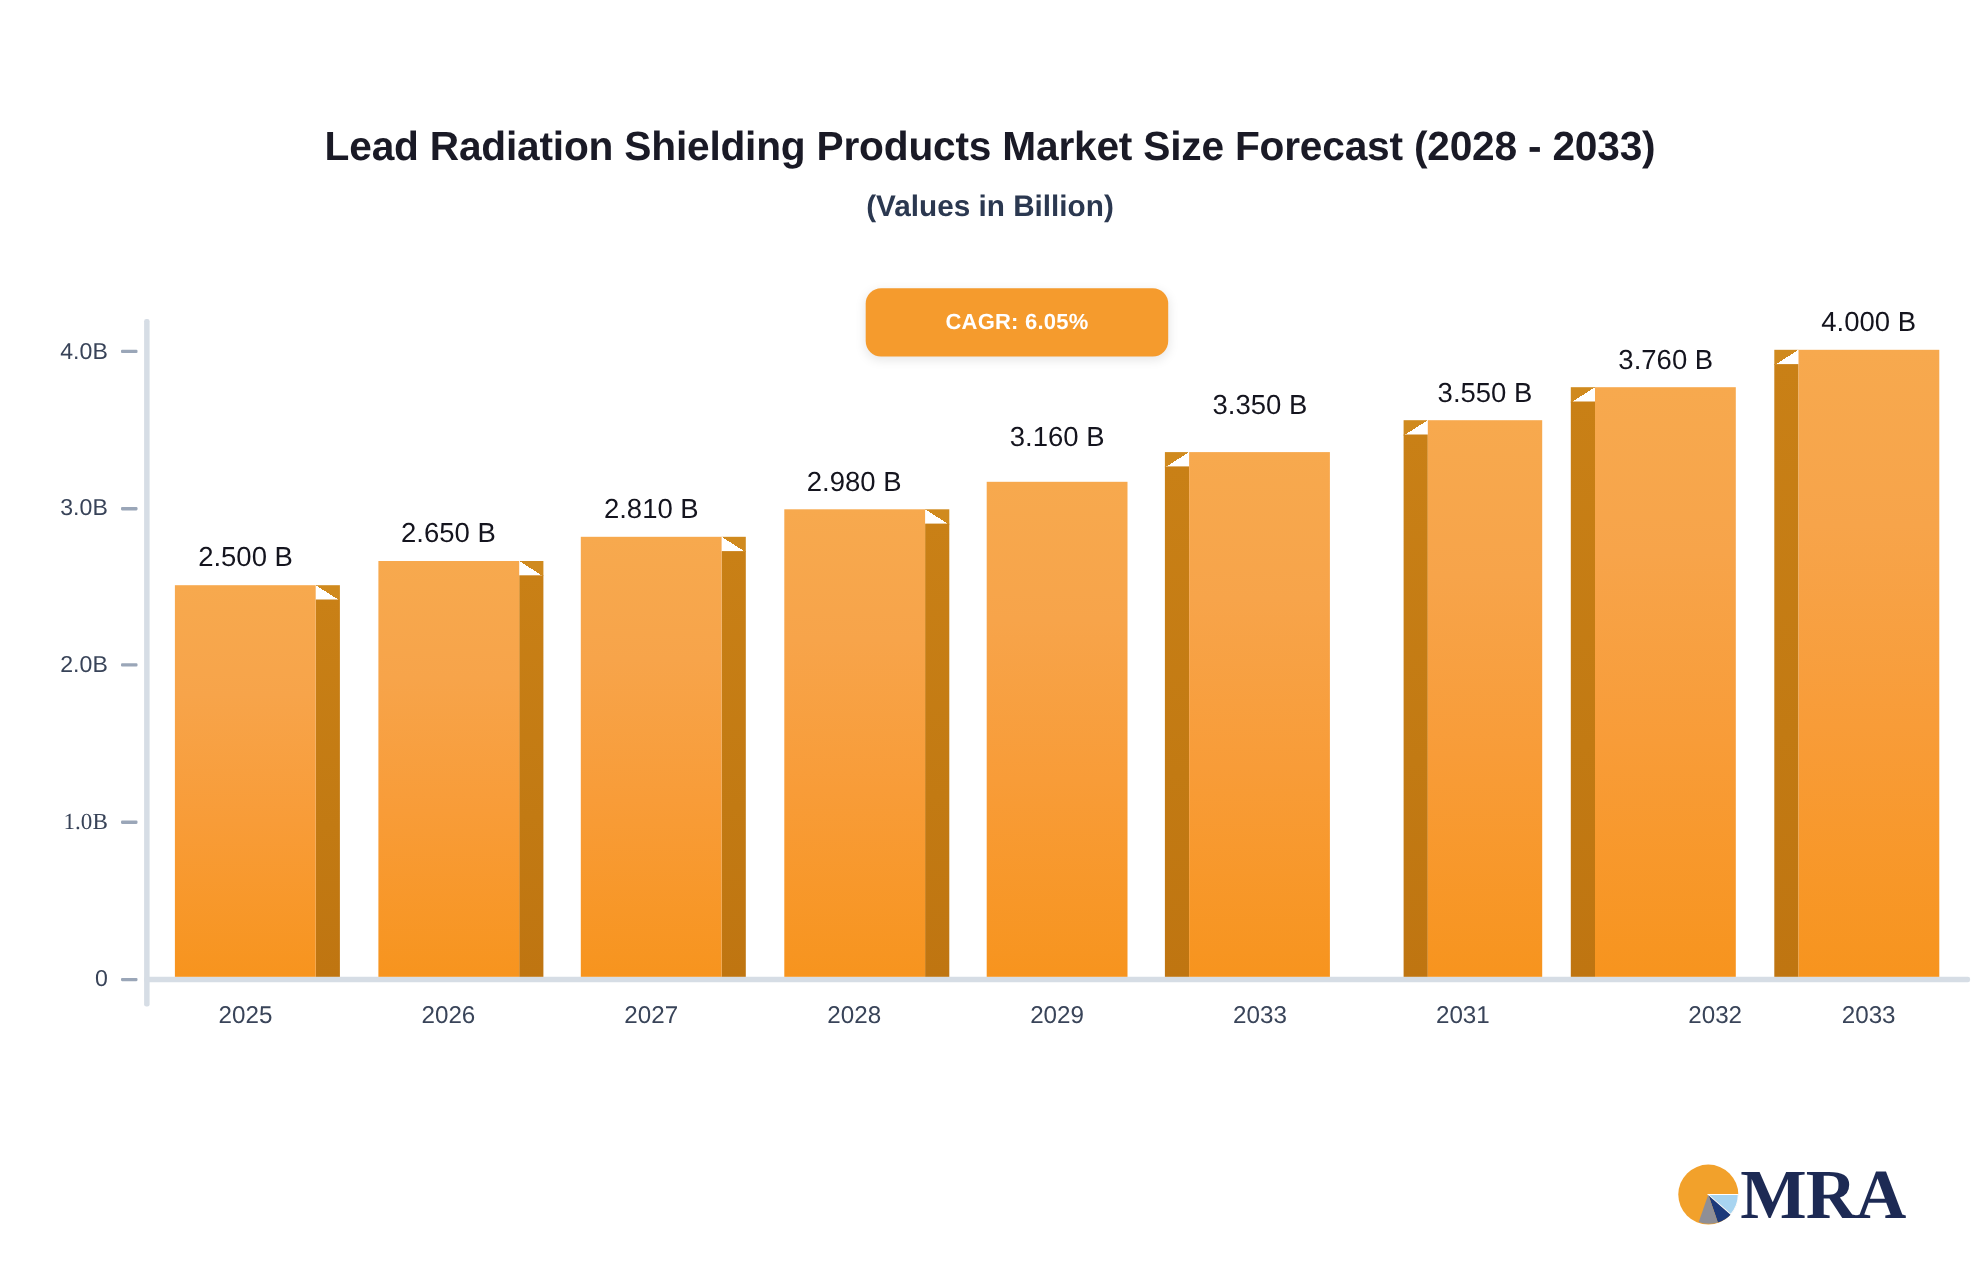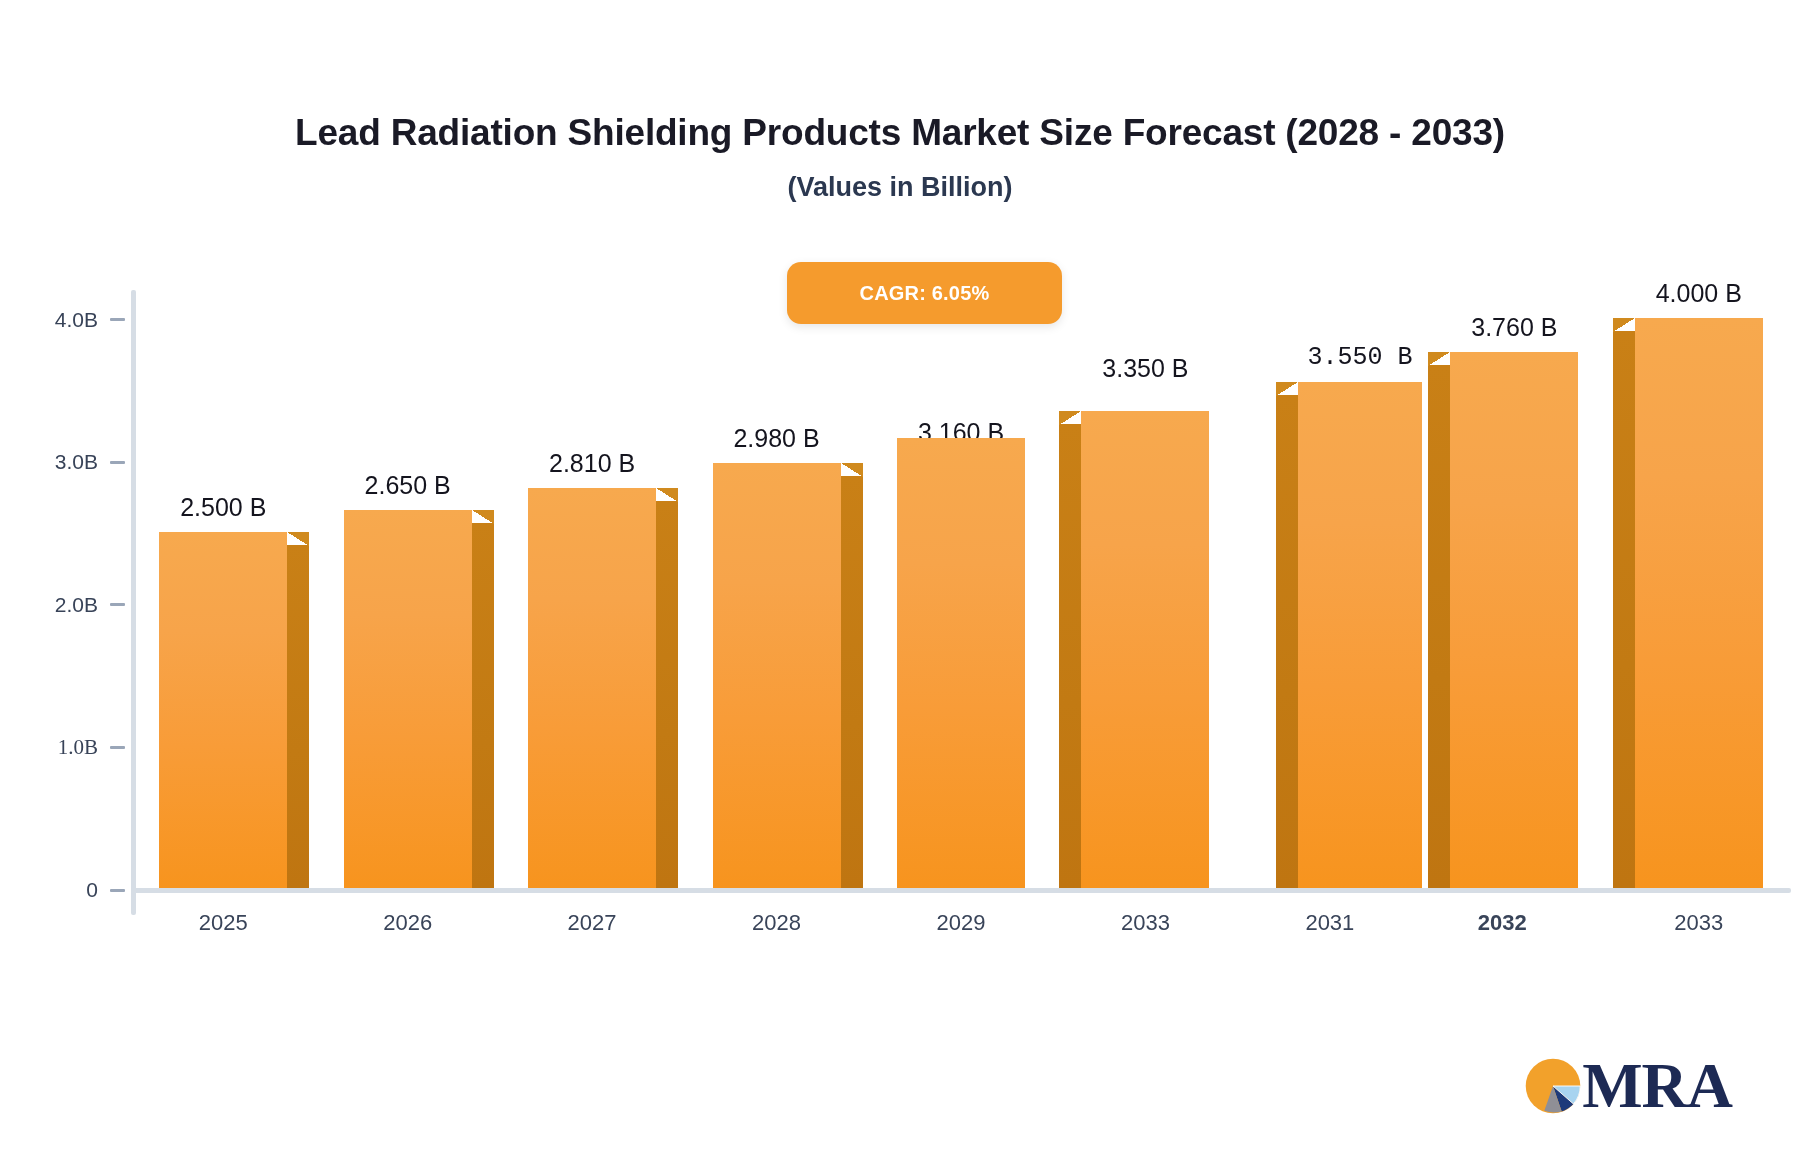--- a/index.html
+++ b/index.html
@@ -278,31 +278,31 @@
             <div class="bar-face"></div>
             <div class="bar-side right" style="height: 411.736px;"></div>
             <div class="bar-top right"></div>
           </div>
           <div class="bar-value" style="bottom: 436.736px;">2.980 B</div>
         </div>
         <div class="bar-group" style="left: 766px; width: 128px;">
           <div class="bar-3d" style="height: 450.391px;">
             <div class="bar-face"></div>
           </div>
-          <div class="bar-value" style="bottom: 443px;">3.160 B</div>
+          <div class="bar-value" style="bottom: 478px;">3.160 B</div>
         </div>
         <div class="bar-group" style="left: 950.444px; width: 128px;">
           <div class="bar-3d" style="height: 477.471px;">
             <div class="bar-face"></div>
             <div class="bar-side left" style="height: 464.471px;"></div>
             <div class="bar-top left"></div>
           </div>
           <div class="bar-value" style="bottom: 507px; text-align: right;">3.350 B</div>
         </div>
-        <div class="bar-group" style="left: 1167px; width: 124px; font-family: Liberation Mono, monospace;">
+        <div class="bar-group" style="left: 1167px; width: 104px;">
           <div class="bar-3d" style="height: 505.977px;">
             <div class="bar-face"></div>
             <div class="bar-side left" style="height: 492.977px;"></div>
             <div class="bar-top left"></div>
           </div>
           <div class="bar-value" style="bottom: 517.977px;">3.550 B</div>
         </div>
         <div class="bar-group" style="left: 1319.33px; width: 128px;">
           <div class="bar-3d" style="height: 535.908px;">
             <div class="bar-face"></div>
@@ -321,21 +321,21 @@
         </div>
       </div>
     <div class="x-labels" id="x-labels">
         <div class="x-label" style="left: 0px; width: 184.444px;">2025</div>
         <div class="x-label" style="left: 184.444px; width: 184.444px;">2026</div>
         <div class="x-label" style="left: 368.889px; width: 184.444px;">2027</div>
         <div class="x-label" style="left: 553.333px; width: 184.444px;">2028</div>
         <div class="x-label" style="left: 737.778px; width: 184.444px;">2029</div>
         <div class="x-label" style="left: 922.222px; width: 184.444px;">2033</div>
         <div class="x-label" style="left: 1106.67px; width: 184.444px;">2031</div>
-        <div class="x-label" style="left: 1279px; width: 184.444px; font-weight: bold;">2032</div>
+        <div class="x-label" style="left: 1336px; width: 184.444px;">2032</div>
         <div class="x-label" style="left: 1475.56px; width: 184.444px;">2033</div>
       </div>
   </div>
 
   <div class="logo">
     <span class="logo-mark">
       <svg viewBox="0 0 100 100" width="62" height="62" aria-hidden="true">
         <circle cx="50" cy="50" r="44" fill="#f2a12b"></circle>
         <path d="M50 50 L94 50 A44 44 0 0 1 83 79 Z" fill="#a8d4f0"></path>
         <path d="M50 50 L83 79 A44 44 0 0 1 64 91 Z" fill="#1d3a7a"></path>

